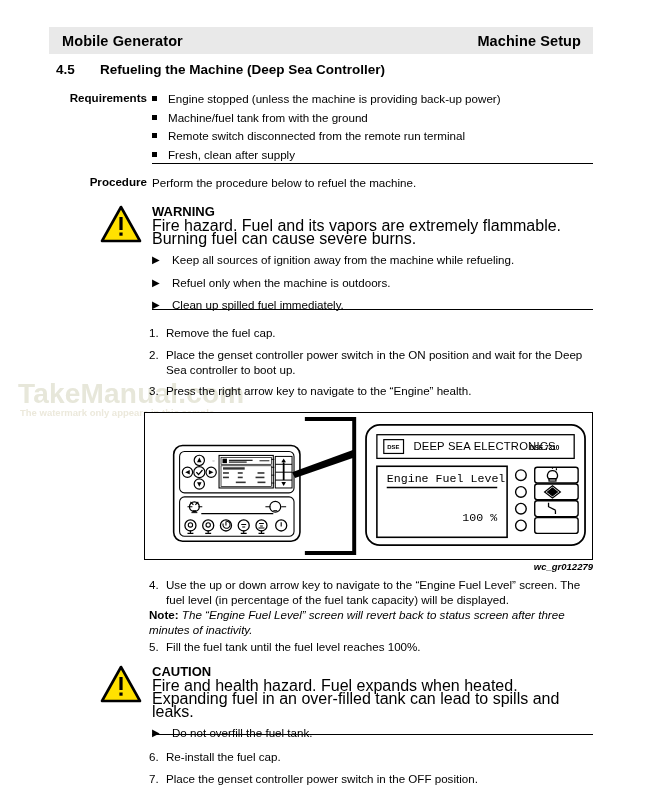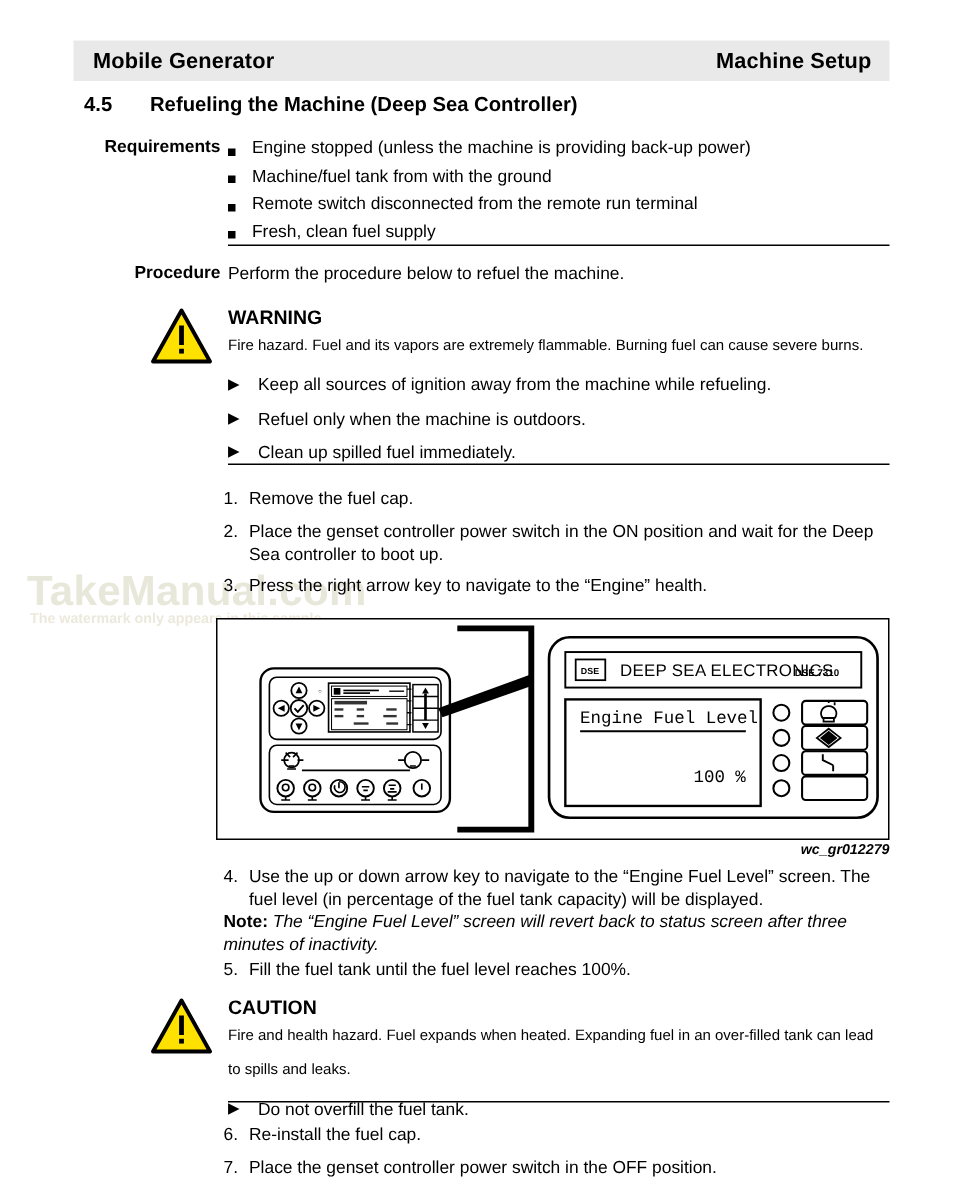--- a/index.html
+++ b/index.html
@@ -28,34 +28,34 @@
   .sec-title{position:absolute;left:56px;top:62px;width:540px;
     font-size:13.5px;font-weight:bold;}
   .sec-title .num{display:inline-block;width:44px;}
 
   
   .block{position:absolute;font-size:11.6px;line-height:15.4px;}
   .lbl{position:absolute;font-weight:bold;font-size:11.6px;text-align:right;}
 
   .req-label{left:52px;top:91px;width:95px;}
   .req-list{left:152px;top:91px;width:440px;}
-  .req-list .ritem{display:flex;margin-bottom:3.1px;align-items:center;}
+  .req-list .ritem{display:flex;margin-bottom:3.1px;}
   .sq{display:inline-block;width:5px;height:5px;background:#000;
       margin:5px 11px 0 0;flex:none;}
   .hr-thin{position:absolute;left:152px;top:163px;width:441px;height:1px;background:#000;}
 
   .proc-label{left:52px;top:175px;width:95px;}
   .proc-text{left:152px;top:175px;width:440px;}
 
   
   .hazard{position:absolute;left:100px;width:493px;}
   .tri{position:absolute;left:0;top:0;width:42px;height:38px;}
   .haz-body{margin-left:52px;}
   .haz-title{font-size:13px;font-weight:bold;line-height:14px;}
-  .haz-text{font-size:10px;line-height:23px;margin-top:0px;}
+  .haz-text{font-size:16px;line-height:13px;margin-top:0px;}
   .haz-bullets{margin-top:8px;}
   .hb{display:flex;margin-bottom:8.5px;font-size:11.6px;line-height:14px;}
   .tri-mark{flex:none;width:20px;font-size:10px;line-height:14px;}
   .haz-rule{position:absolute;left:152px;width:441px;height:1px;background:#000;}
 
   
   .step{position:absolute;left:149px;width:445px;font-size:11.6px;line-height:14.6px;
         display:flex;}
   .step .n{flex:none;width:17px;}
   .step .t{flex:1;}
@@ -101,21 +101,21 @@
   <div class="ritem">
       <span class="sq"></span>
       <span>Machine/fuel tank from with the ground</span>
     </div>
   <div class="ritem">
       <span class="sq"></span>
       <span>Remote switch disconnected from the remote run terminal</span>
     </div>
   <div class="ritem">
       <span class="sq"></span>
-      <span>Fresh, clean fuel supply</span>
+      <span>Fresh, clean after supply</span>
     </div>
 </div>
 <div class="hr-thin"></div>
 
 <div class="lbl proc-label">Procedure</div>
 <div class="block proc-text">Perform the procedure below to refuel the machine.</div>
 
 <div class="hazard" style="top:205px;">
   <svg class="tri" viewBox="0 0 42 38">
     <polygon points="21,2 40,36 2,36" fill="#FFE100" stroke="#000" stroke-width="2.6" stroke-linejoin="round"></polygon>

